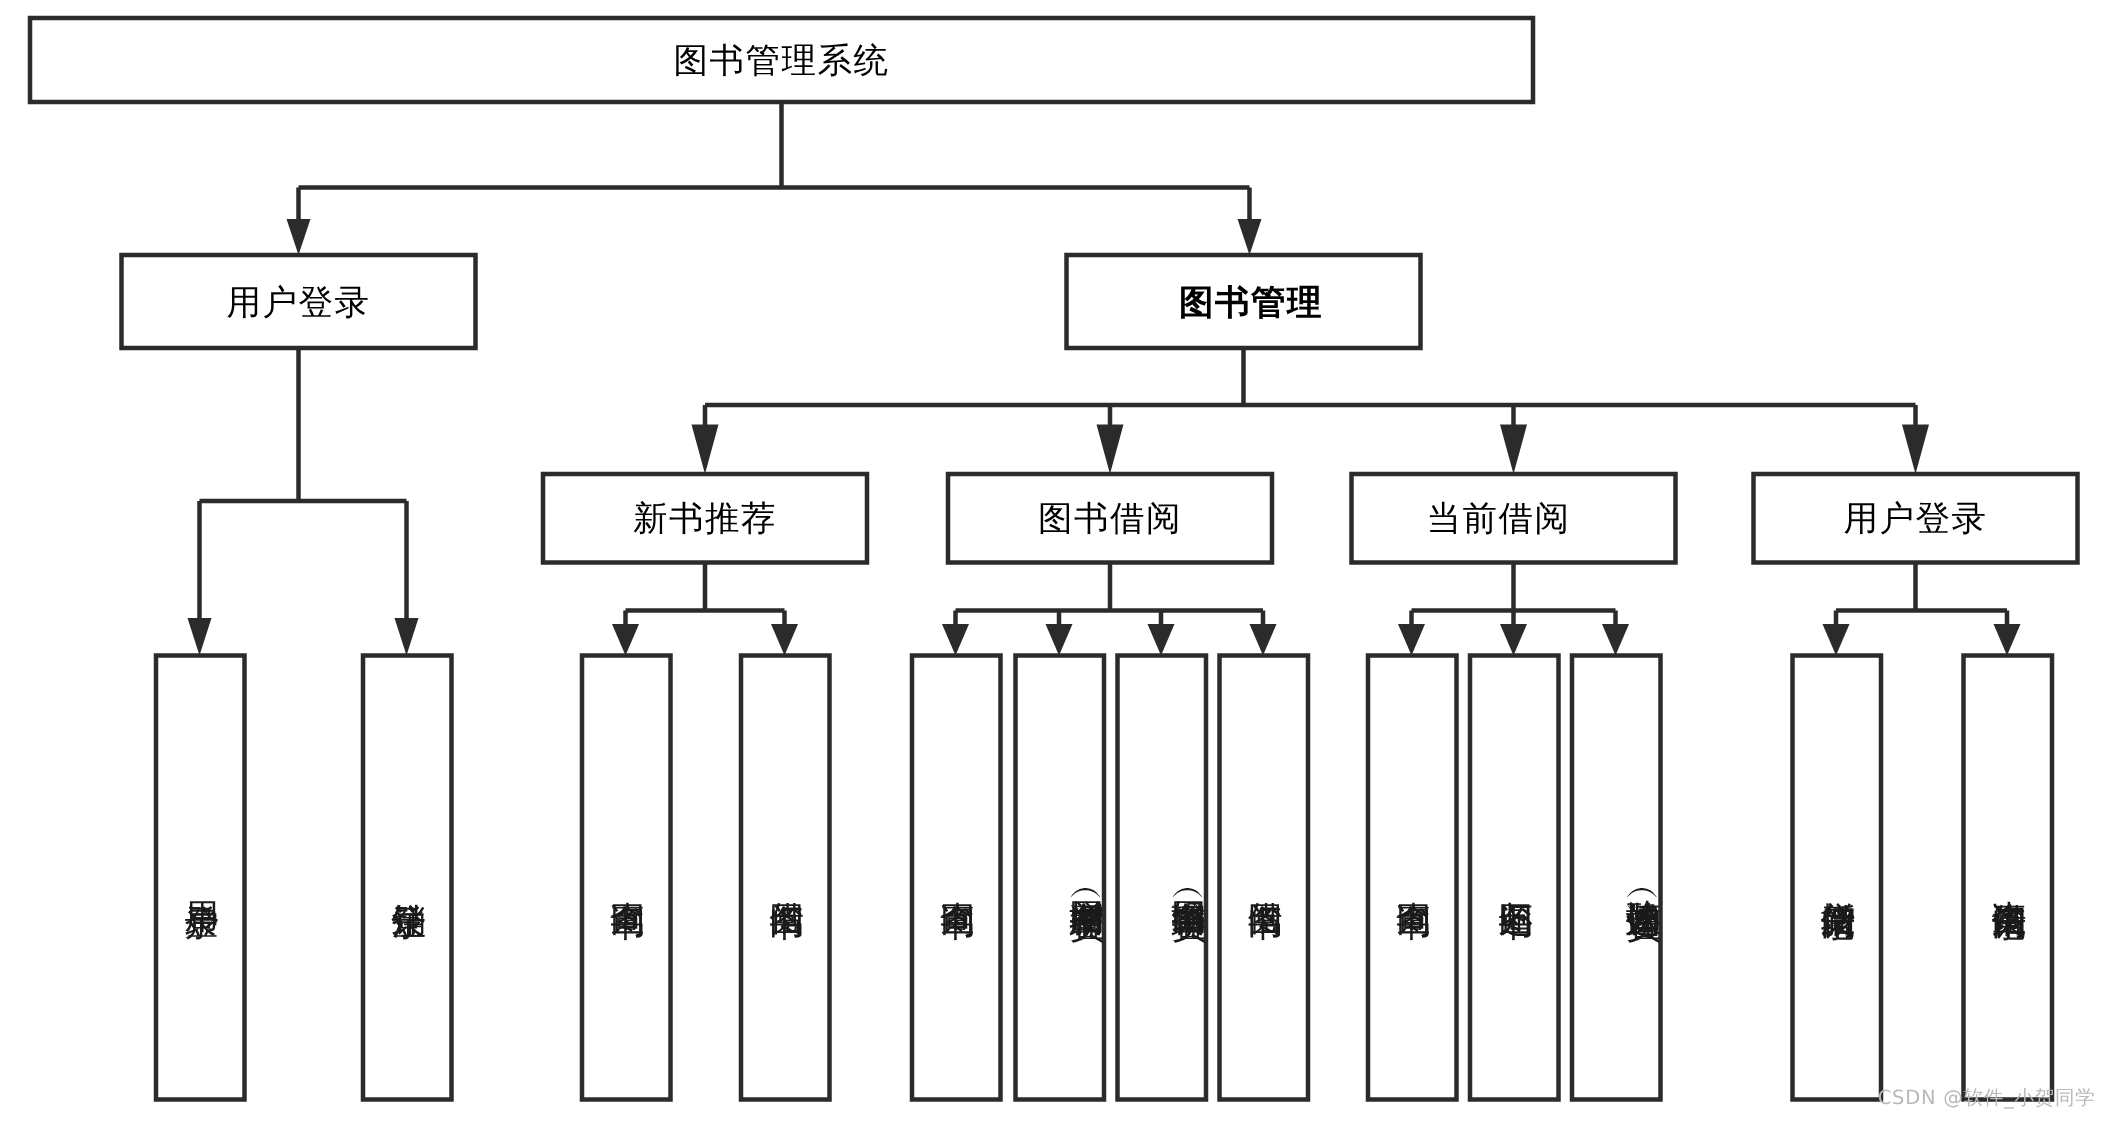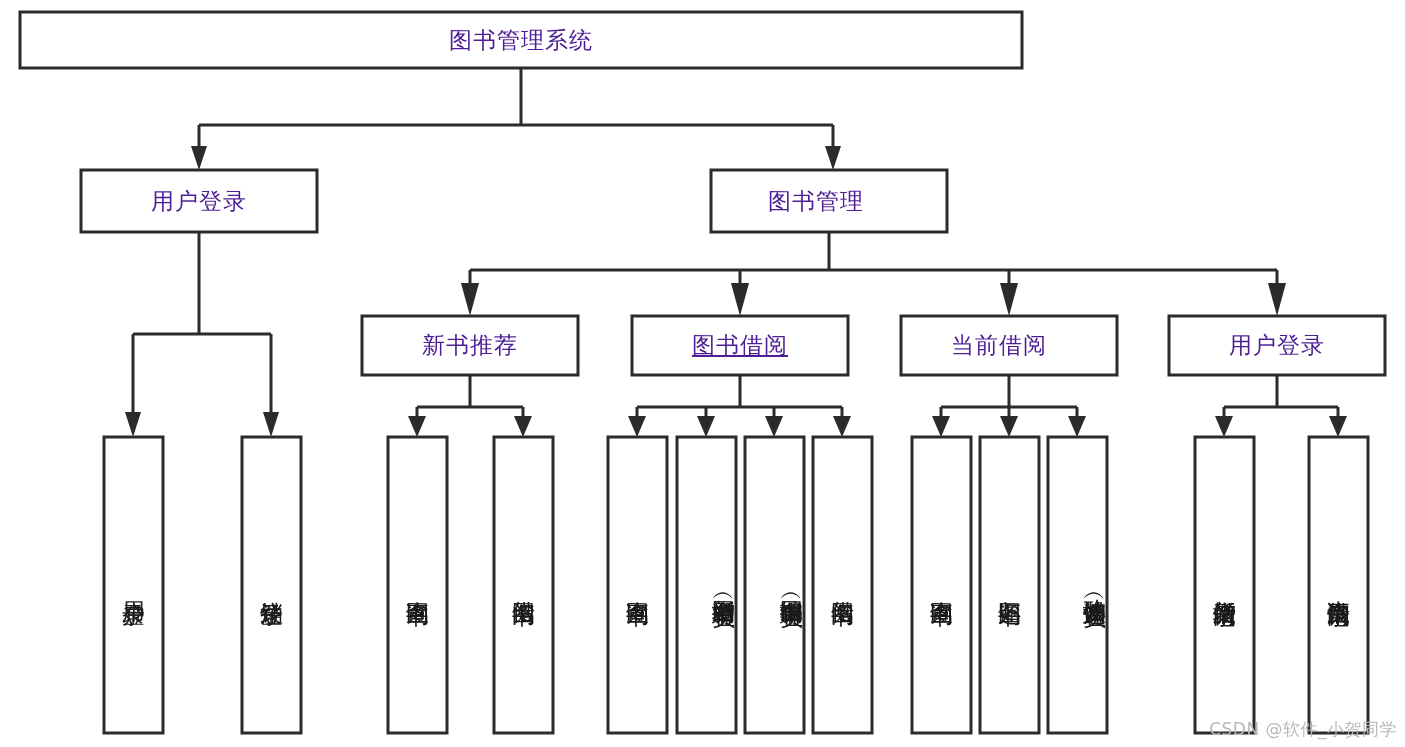--- a/index.html
+++ b/index.html
@@ -56,31 +56,31 @@
     white-space: nowrap;
     pointer-events: none;
   }
   .hlabel-wrap {
     position: absolute;
     display: flex;
     align-items: center;
     justify-content: center;
     font-family: "DejaVu Sans", "Liberation Sans", sans-serif;
     font-size: 23px;
-    color: #4c1d95;
+    color: #000000;
     letter-spacing: 1px;
     white-space: nowrap;
     pointer-events: none;
   }
   #watermark {
     position: absolute;
     right: 8px;
     bottom: 6px;
     font-family: "DejaVu Sans", "Liberation Sans", sans-serif;
-    font-size: 17px;
+    font-size: 13px;
     color: #b9b9b9;
     letter-spacing: 0.5px;
     white-space: nowrap;
     text-align: center;
   }
 </style>
 </head>
 <body>
 
 <div id="diagram-root">
@@ -145,24 +145,24 @@
     <rect class="node-rect" x="980" y="437" width="59" height="296"></rect>
     <rect class="node-rect" x="1048" y="437" width="59" height="296"></rect>
 
     <rect class="node-rect" x="1195" y="437" width="59" height="296"></rect>
     <rect class="node-rect" x="1309" y="437" width="59" height="296"></rect>
   </svg>
 
   <div class="hlabel-wrap" style="left:20px; top:12px; width:1002px; height:56px;">图书管理系统</div>
 
   <div class="hlabel-wrap" style="left:81px; top:170px; width:236px; height:62px;">用户登录</div>
-  <div class="hlabel-wrap" style="left:698px; top:170px; width:236px; height:62px;">图书管理</div>
+  <div class="hlabel-wrap" style="left:716px; top:170px; width:236px; height:62px;font-weight:bold;">图书管理</div>
 
   <div class="hlabel-wrap" style="left:362px; top:316px; width:216px; height:59px;border-radius:20px;">新书推荐</div>
-  <div class="hlabel-wrap" style="left:632px; top:316px; width:216px; height:59px;text-decoration:underline;">图书借阅</div>
+  <div class="hlabel-wrap" style="left:632px; top:316px; width:216px; height:59px;">图书借阅</div>
   <div class="hlabel-wrap" style="left:901px; top:316px; width:196px; height:59px;">当前借阅</div>
   <div class="hlabel-wrap" style="left:1169px; top:316px; width:216px; height:59px;">用户登录</div>
 
   <div class="vlabel-wrap" style="left:104px; top:437px; width:59px; height:296px;">用户登录</div>
   <div class="vlabel-wrap" style="left:242px; top:437px; width:59px; height:296px;">注销登录</div>
 
   <div class="vlabel-wrap" style="left:388px; top:437px; width:59px; height:296px;">查询图书</div>
   <div class="vlabel-wrap" style="left:494px; top:437px; width:59px; height:296px;">借阅图书</div>
 
   <div class="vlabel-wrap" style="left:608px; top:437px; width:59px; height:296px;">查询图书</div>

